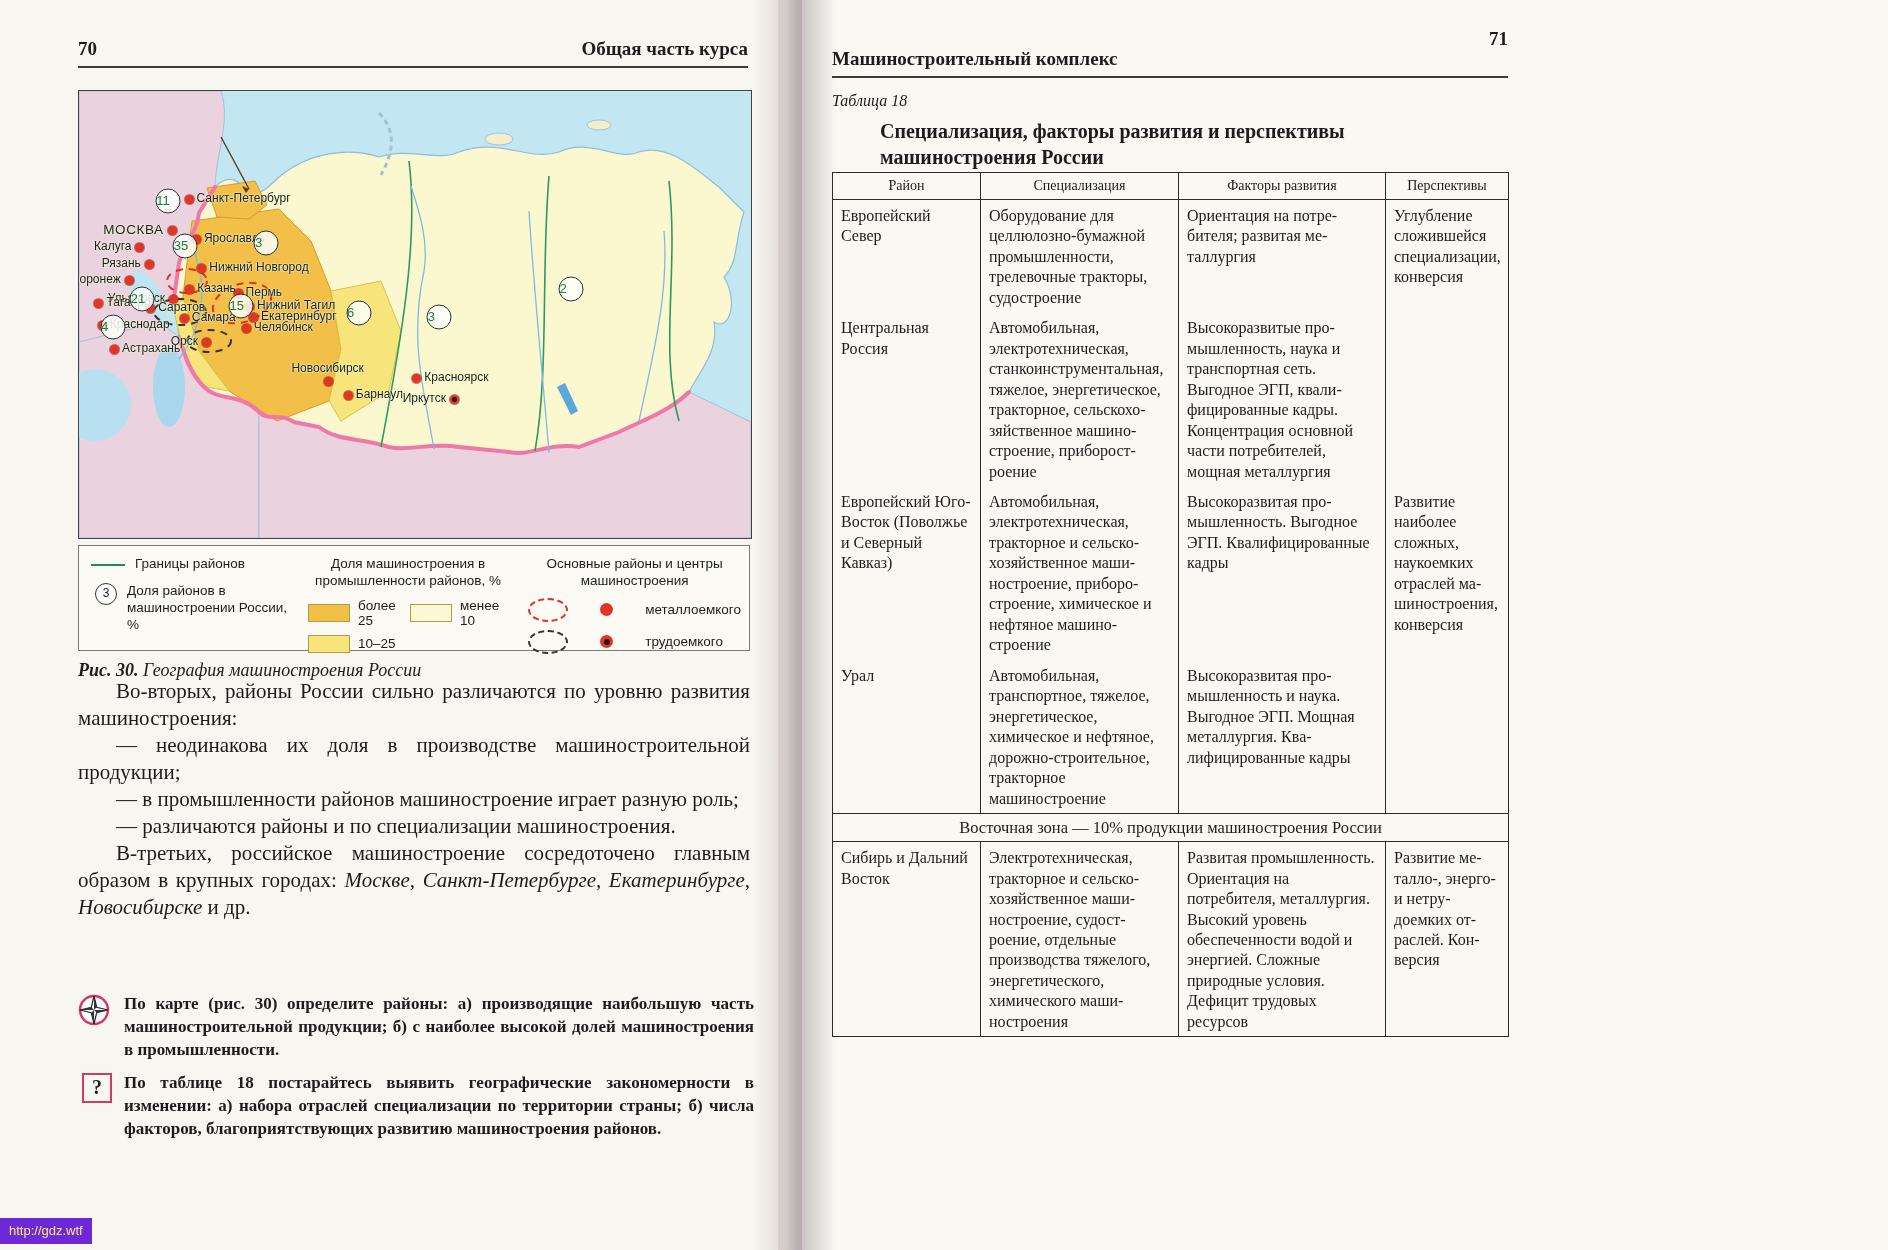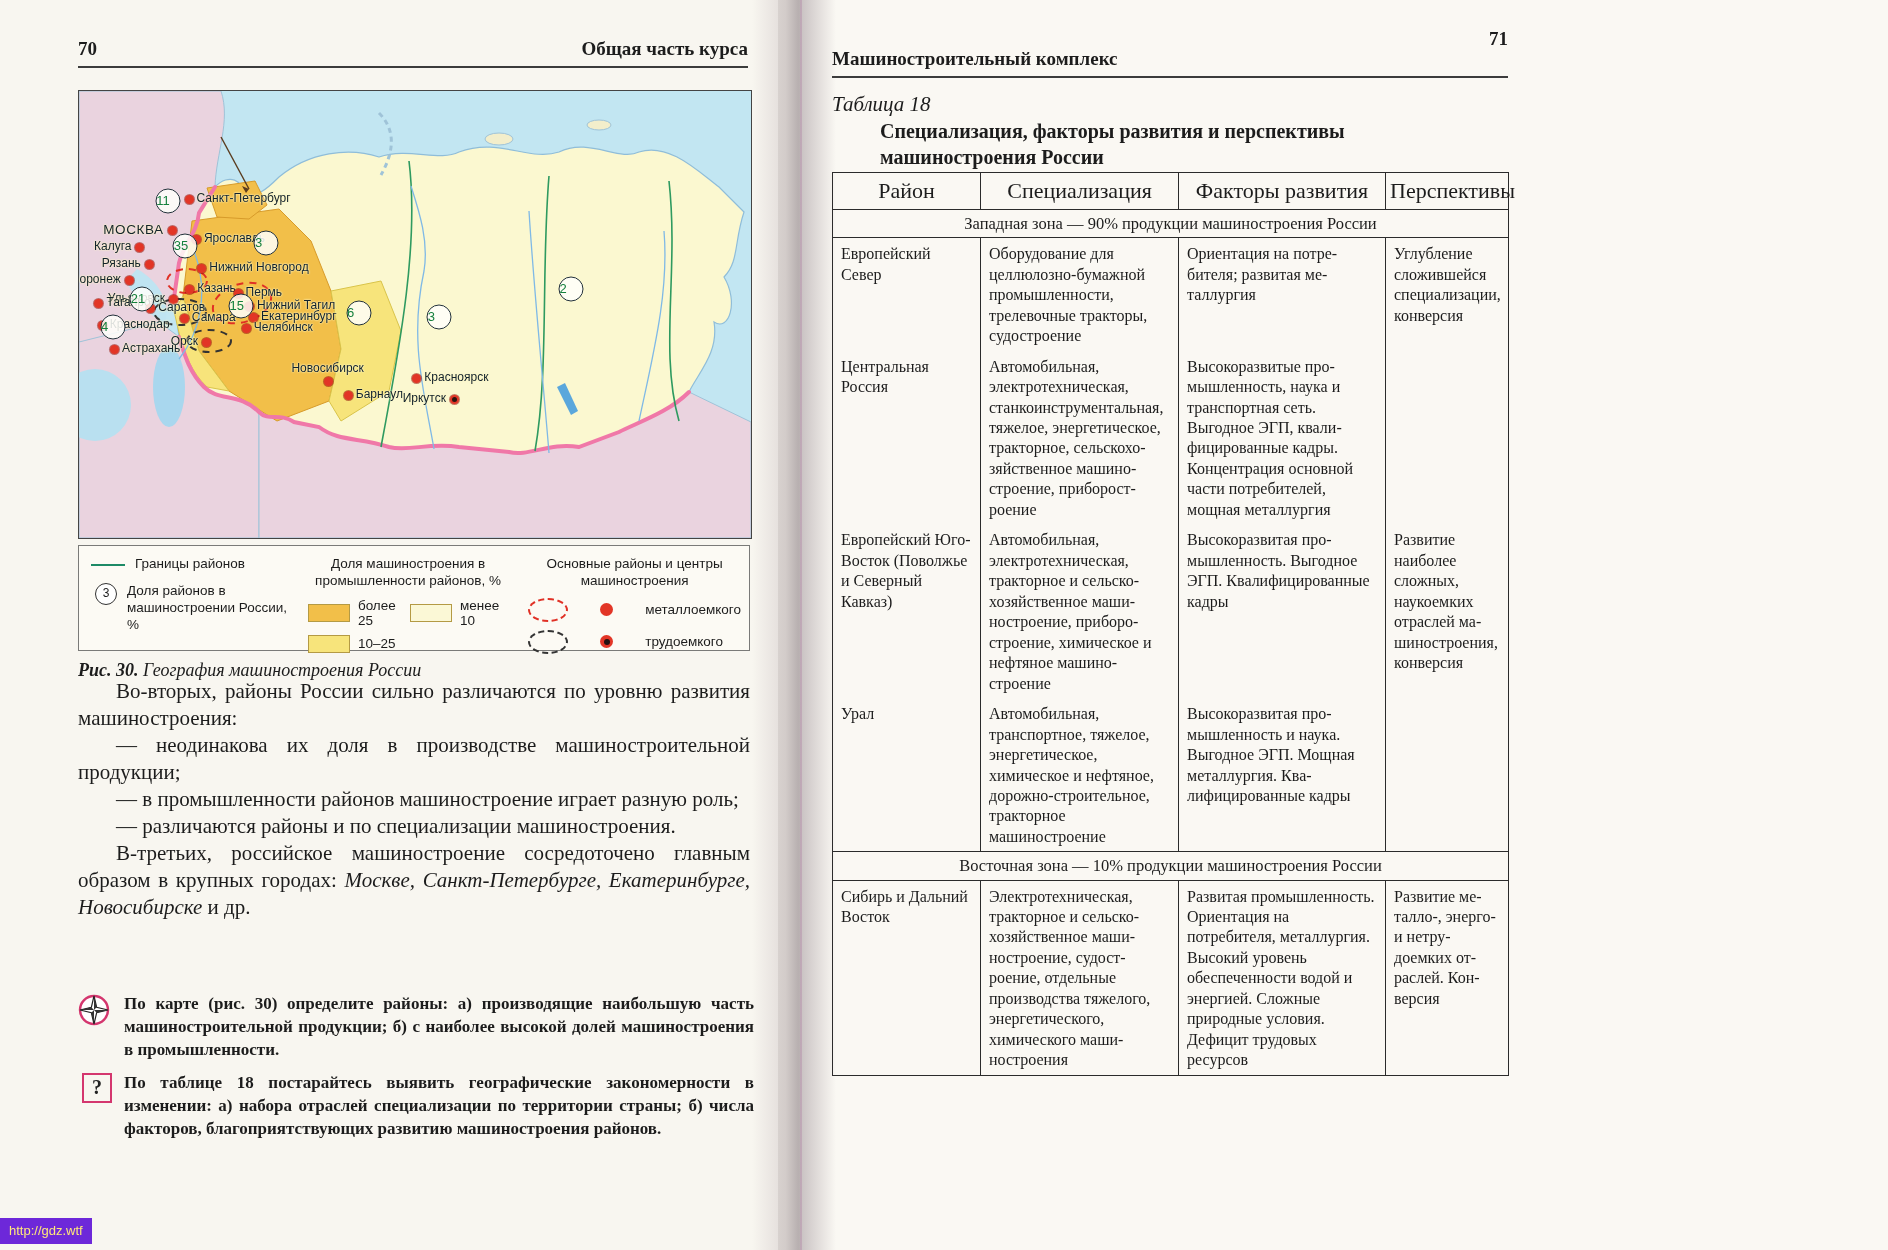--- a/index.html
+++ b/index.html
@@ -69,27 +69,27 @@
   .ticon{width:34px;flex:none;margin:2px 12px 0 0;}
   .ticon.question{width:26px;height:26px;border:2.5px solid #d4366e;color:#222;font:bold 20px/24px "Liberation Serif",serif;
                   text-align:center;margin-left:4px;}
   .ticon.compass svg{width:32px;height:32px;}
   .ttext{font-size:17px;line-height:23px;font-weight:bold;text-align:justify;}
 
   .watermark{position:absolute;left:0;bottom:6px;background:#6d28d9;color:#ffe87a;
              font:13px/16px "Liberation Sans",sans-serif;padding:5px 9px;z-index:9;}
 
   
-  .tbl-label{position:absolute;top:92px;left:30px;font-size:21px;font-style:italic;}
+  .tbl-label{position:absolute;top:92px;left:30px;font-size:16px;font-style:italic;}
   .tbl-title{position:absolute;top:118px;left:78px;width:560px;font-size:20px;font-weight:bold;line-height:26px;}
   .spec-table{position:absolute;top:172px;left:30px;border-collapse:collapse;table-layout:fixed;
               width:676px;font-size:16px;line-height:1.28;}
   .spec-table col.c0{width:148px;} .spec-table col.c1{width:198px;}
   .spec-table col.c2{width:207px;} .spec-table col.c3{width:123px;}
-  .spec-table th{border:1.5px solid #2b2b2b;font-weight:normal;font-size:22px;padding:4px 4px;font-family:Liberation Serif, serif;}
+  .spec-table th{border:1.5px solid #2b2b2b;font-weight:normal;font-size:14px;padding:4px 4px;font-family:Liberation Serif, serif;}
   .spec-table td{border-left:1.4px solid #2b2b2b;border-right:1.4px solid #2b2b2b;
                  vertical-align:top;padding:6px 7px 4px 8px;}
   .spec-table{border:1.6px solid #2b2b2b;}
   .zone-row td{border:1.4px solid #2b2b2b;text-align:center;font-size:16.5px;padding:3px 2px;}
   .district-row td{hyphens:manual;overflow-wrap:break-word;}
 </style>
 </head>
 <body>
 
 <div class="page page-left">
@@ -343,23 +343,20 @@
       </colgroup>
     <thead>
       <tr>
         <th>Район</th>
         <th>Специализация</th>
         <th>Факторы развития</th>
         <th>Перспективы</th>
       </tr>
     </thead>
     <tbody>
-        <tr class="zone-row">
-          <td colspan="4">Западная зона — 90% продукции машиностроения России</td>
-        </tr>
         <tr class="district-row">
           <td>Европейский Север</td>
           <td>Оборудование для целлюлозно-бумаж­ной промышленнос­ти, трелевочные тракторы, судострое­ние</td>
           <td>Ориентация на потре­бителя; развитая ме­таллургия</td>
           <td>Углубление сложившей­ся специали­зации, кон­версия</td>
         </tr>
         <tr class="district-row">
           <td>Центральная Россия</td>
           <td>Автомобильная, электротехническая, станкоинструмен­тальная, тяжелое, энергетическое, трак­торное, сельскохо­зяйственное машино­строение, приборост­роение</td>
           <td>Высокоразвитые про­мышленность, наука и транспортная сеть. Выгодное ЭГП, квали­фицированные кадры. Концентрация основ­ной части потребите­лей, мощная метал­лургия</td>

